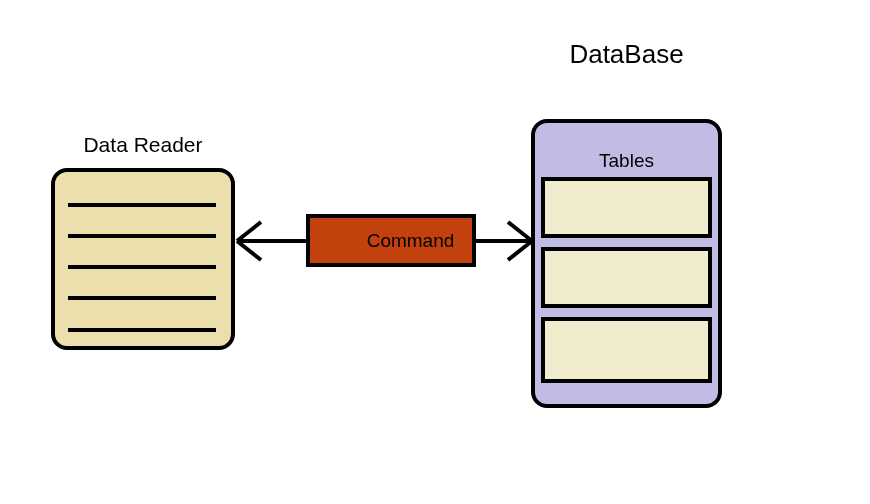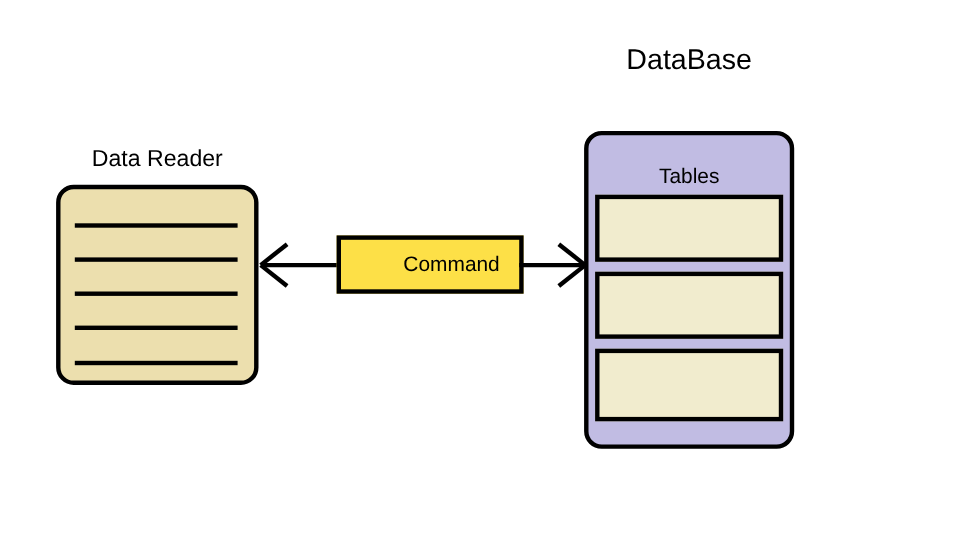--- a/index.html
+++ b/index.html
@@ -55,21 +55,21 @@
   }
 
   
   #command-box {
     position: absolute;
     left: 306px;
     top: 214px;
     width: 170px;
     height: 53px;
     box-sizing: border-box;
-    background: #fde047;
+    background: #c2410c;
     border: 4px solid #000000;
     display: flex;
     align-items: center;
     justify-content: center;
     padding-left: 39px;
   }
   #command-label {
     position: static;
     font-size: 19px;
     color: #000000;

